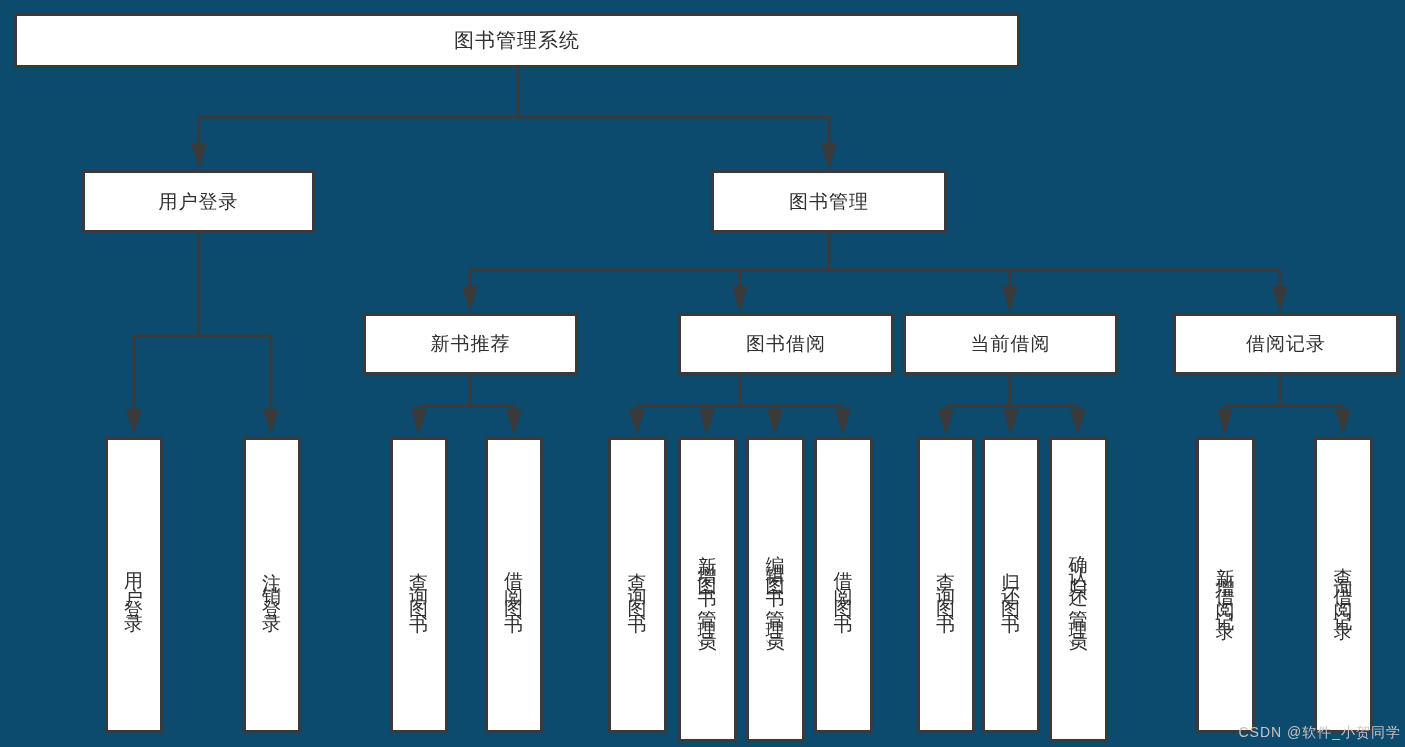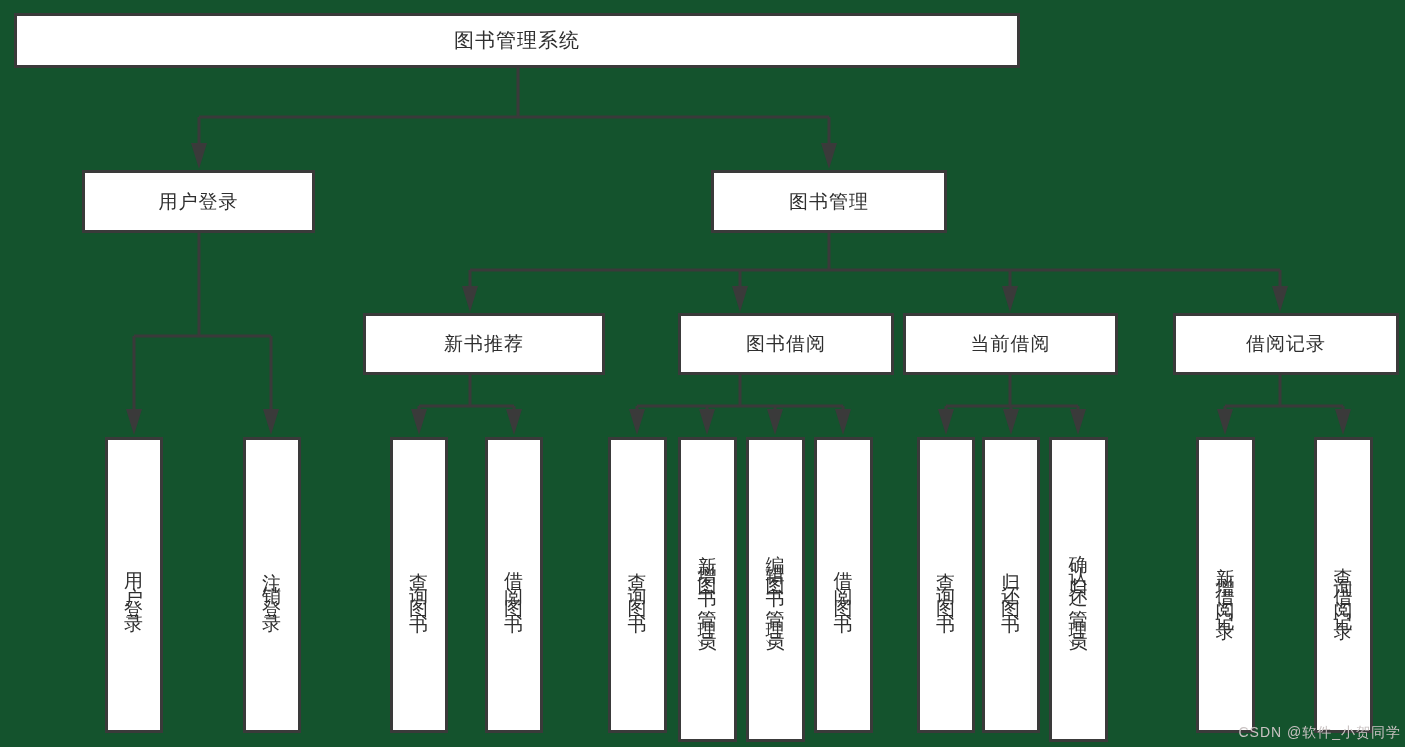--- a/index.html
+++ b/index.html
@@ -1,17 +1,17 @@
 <!DOCTYPE html>
 <html><head>
 <meta charset="utf-8">
 <style>
   html,body{margin:0;padding:0;background:#ffffff;}
   #canvas{
-    position:relative;width:1405px;height:747px;background:#14532d;
+    position:relative;width:1405px;height:747px;background:#0c4a6e;
     font-family:"Liberation Sans","DejaVu Sans",sans-serif;color:#2f2f2f;overflow:hidden;
   }
   #connectors{position:absolute;left:0;top:0;width:1405px;height:747px;}
   .box{
     position:absolute;box-sizing:border-box;background:#ffffff;
     border:3px solid #3a3a3a;display:flex;align-items:center;justify-content:center;
     z-index:2;
   }
   .h-box{font-size:19px;letter-spacing:1px;white-space:nowrap;}
   .v-box span{
@@ -20,21 +20,21 @@
   }
   .sp4 span{letter-spacing:14px;}
   .sp6 span{letter-spacing:11px;}
   .sp9 span{letter-spacing:11px;}
   
   .n-root{left:14px;top:13px;width:1006px;height:55px;font-size:20px;}
   
   .n-user-login{left:82px;top:170px;width:233px;height:63px;}
   .n-book-mgmt{left:711px;top:170px;width:236px;height:63px;}
   
-  .n-new-book{left:363px;top:313px;width:242px;height:62px;}
+  .n-new-book{left:363px;top:313px;width:215px;height:62px;}
   .n-borrow{left:634px;top:313px;width:216px;height:62px;margin-left:44px;}
   .n-current{left:903px;top:313px;width:215px;height:62px;}
   .n-record{left:1173px;top:313px;width:226px;height:62px;}
   
   .lf{top:437px;width:58px;height:296px;}
   .lf-tall{top:437px;width:59px;height:305px;}
   .x-ul1{left:105px;} .x-ul2{left:243px;}
   .x-nb1{left:390px;} .x-nb2{left:485px;}
   .x-bb1{left:608px;width:59px;} .x-bb2{left:678px;} .x-bb3{left:746px;} .x-bb4{left:814px;width:59px;}
   .x-cb1{left:917px;} .x-cb2{left:982px;} .x-cb3{left:1049px;}

